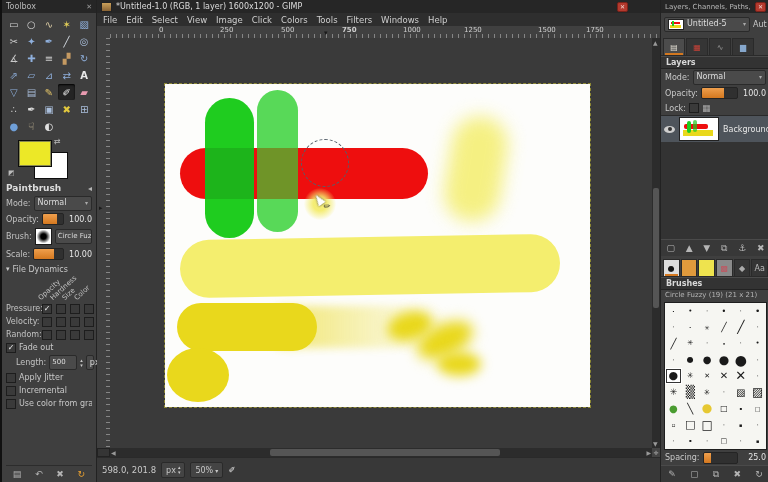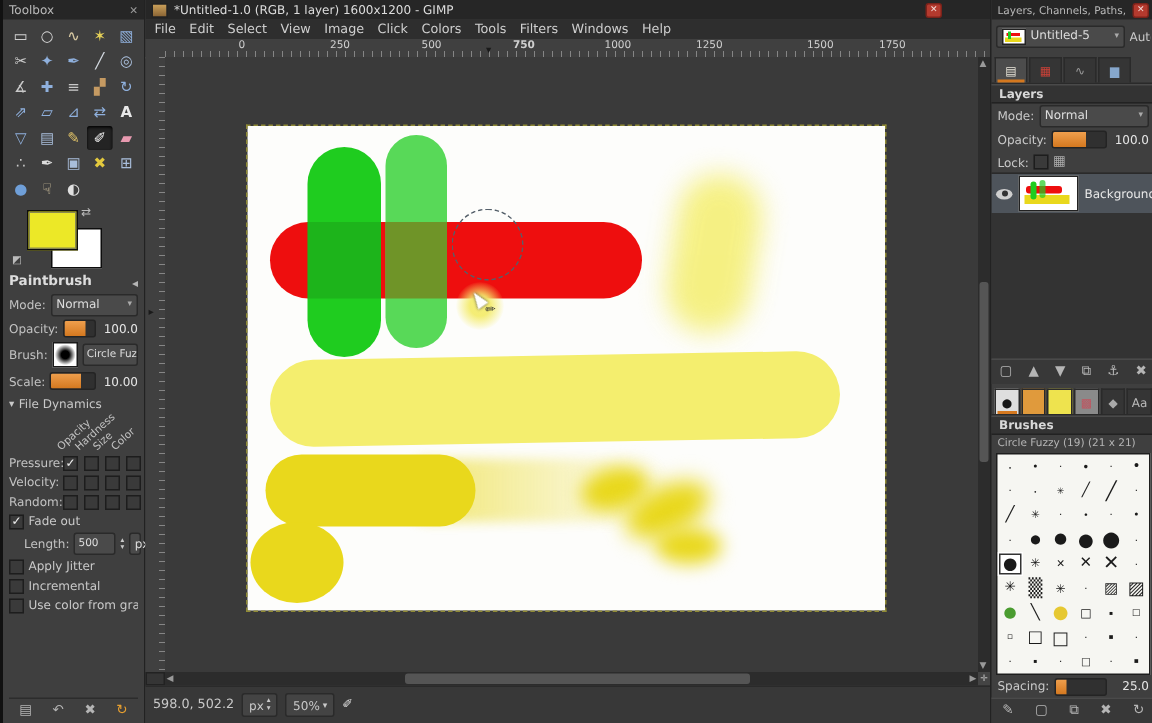--- a/index.html
+++ b/index.html
@@ -391,21 +391,21 @@
     </div>
     <div id="hscroll">
       <span class="scroll-arrow" style="left:1px">◀</span>
       <div class="thumb"></div>
       <span class="scroll-arrow" style="right:1px">▶</span>
     </div>
     <div id="quickmask"></div>
     <div id="nav-corner">✛</div>
 
     <div id="statusbar">
-      <span>598.0, 502.2</span>
+      <span>598.0, 201.8</span>
       <span class="status-box">
         <span>px</span>
         <span style="font-size:5px;line-height:5px">▴<br>▾</span>
       </span>
       <span class="status-box">
         <span>50%</span>
         <span style="font-size:6px">▾</span>
       </span>
       <span style="color:#ddd">✐</span>
     </div>

